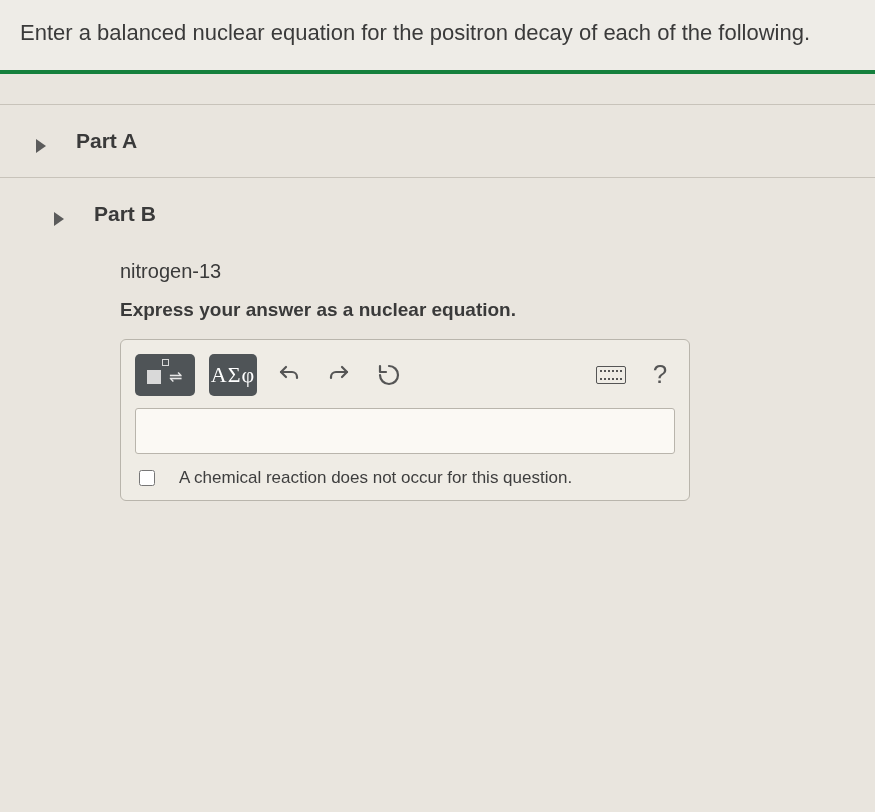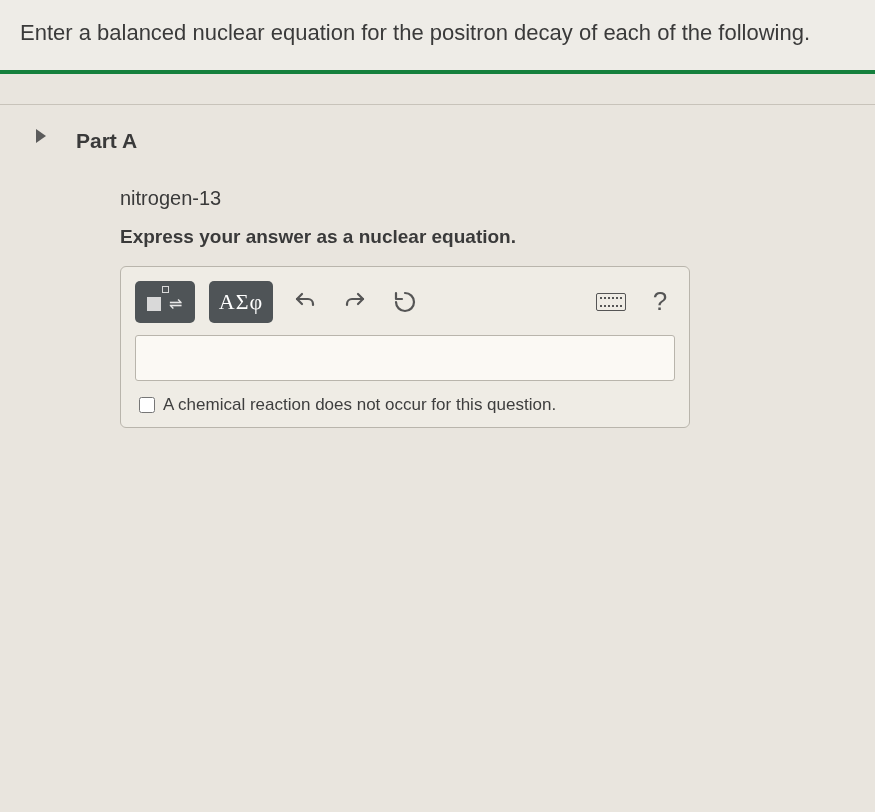--- a/index.html
+++ b/index.html
@@ -18,21 +18,21 @@
     color: #3a3a3a;
     line-height: 1.35;
   }
   .parts {
     padding-top: 30px;
   }
   .part-row {
     border-top: 1px solid #c8c3ba;
     padding: 24px 20px 24px 36px;
     display: flex;
-    align-items: flex-start;
+    align-items: flex-end;
     gap: 30px;
     cursor: pointer;
   }
   .part-row:first-child {
     border-top: 1px solid #c8c3ba;
   }
   .part-row:last-of-type {
     border-bottom: 1px solid #c8c3ba;
   }
   .part-row.indent {
@@ -124,21 +124,21 @@
     border:1px solid #d9d9d9;
   }
   .tool-chem .arrows {
     position:absolute;
     left:24px; top:7px;
     color:#e8e8e8;
     font-size:16px;
     line-height:1;
   }
   .tool-greek {
-    width: 64px;
+    width: 48px;
     background: #4f5457;
     font-family: 'Times New Roman', serif;
     font-size: 22px;
     letter-spacing: 1px;
   }
   .tool-plain {
     width: 36px;
     color: #555;
     font-size: 24px;
     background: transparent;
@@ -169,21 +169,21 @@
     border: 1px solid #b9b5ac;
     background: #fbf9f4;
     border-radius: 3px;
     padding: 6px 10px;
     font-size: 18px;
     margin-bottom: 12px;
   }
   .no-reaction {
     display:flex;
     align-items:center;
-    gap:8px;
+    gap:24px;
     font-size:17px;
     color:#3e3e3e;
     padding: 2px 4px 2px 4px;
   }
   .no-reaction input[type=checkbox]{
     width:16px;height:16px;
     accent-color:#888;
   }
 </style>
 </head>
@@ -191,20 +191,24 @@
 
 <div class="question-header">Enter a balanced nuclear equation for the positron decay of each of the following.</div>
 
 <div class="parts">
 
   <div class="part-row">
     <span class="caret"></span>
     <span class="part-label">Part A</span>
   </div>
 
+  <div class="part-row indent">
+    <span class="caret"></span>
+    <span class="part-label">Part B</span>
+  </div>
 
 
 
   <div class="expanded-body">
     <div class="isotope">nitrogen-13</div>
     <div class="instruction">Express your answer as a nuclear equation.</div>
 
     <div class="answer-box">
       <div class="toolbar">
 

